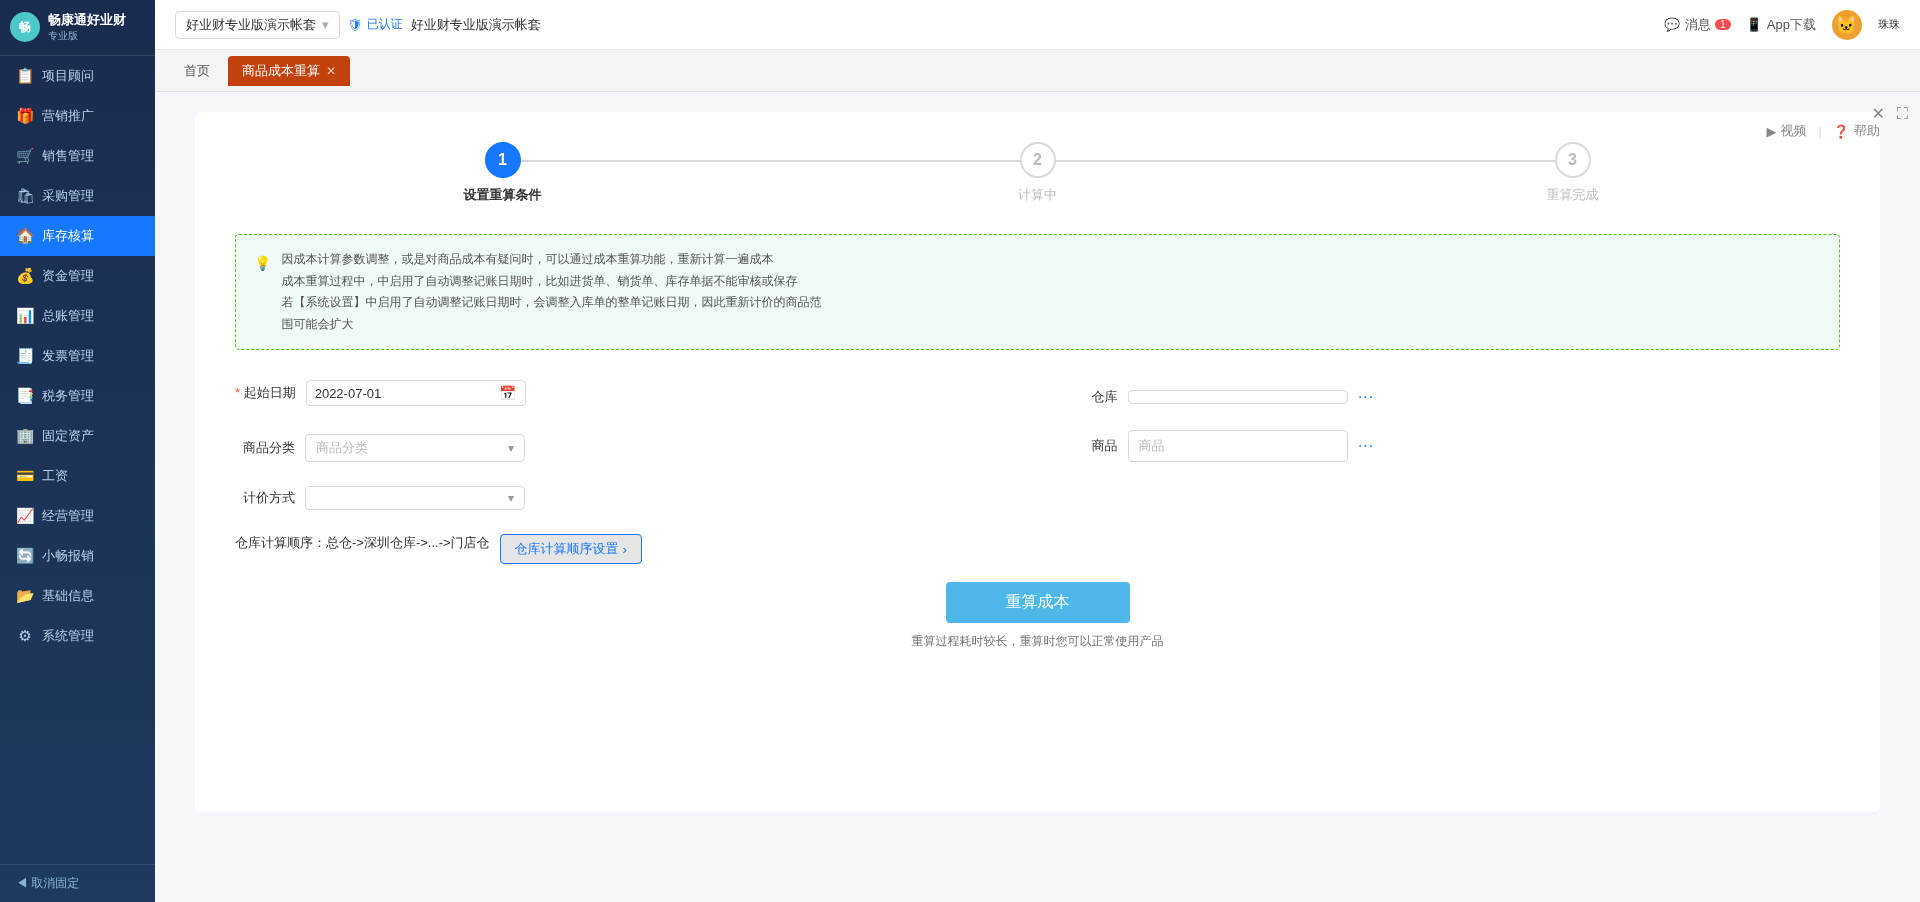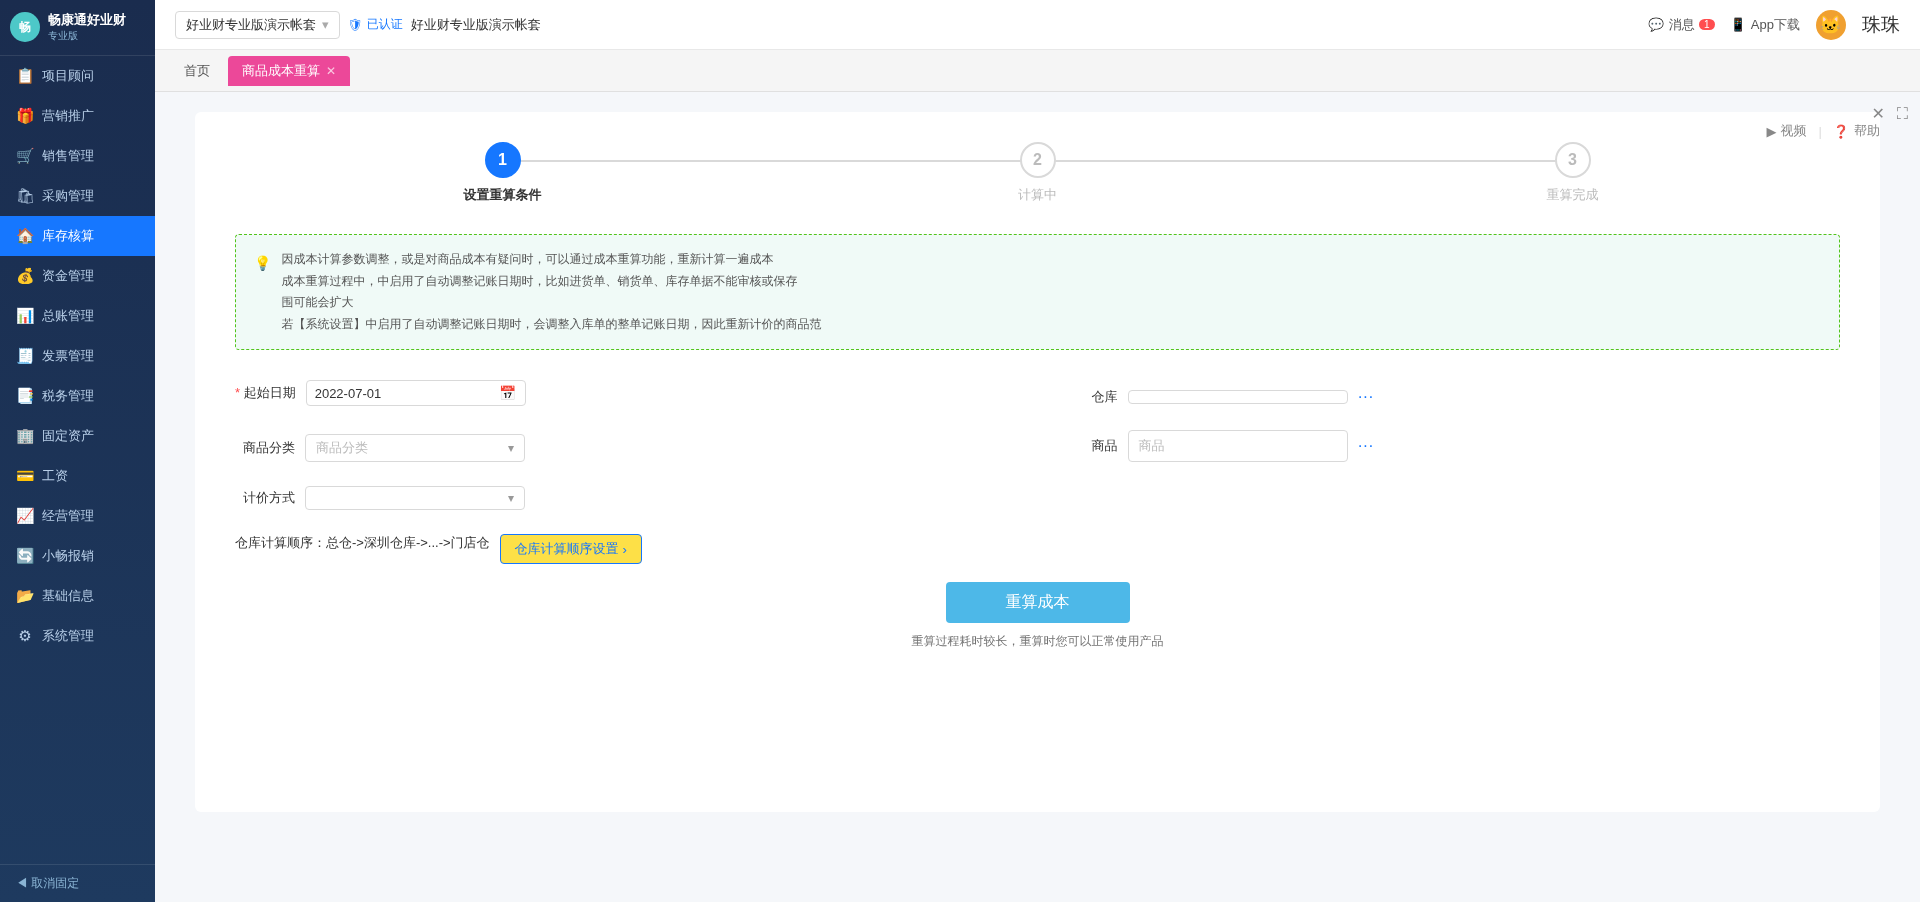--- a/index.html
+++ b/index.html
@@ -102,21 +102,21 @@
       gap: 4px;
     }
     .tab {
       padding: 6px 14px;
       font-size: 13px;
       cursor: pointer;
       border-radius: 4px 4px 0 0;
       display: flex; align-items: center; gap: 6px;
       color: #555;
     }
-    .tab.active { background: #ec4899; color: white; }
+    .tab.active { background: #c2410c; color: white; }
     .tab-close { font-size: 12px; opacity: 0.7; }
     .tab-home { color: #555; }
 
     
     .content {
       flex: 1;
       background: #f5f7fa;
       overflow-y: auto;
       padding: 20px 40px;
       position: relative;
@@ -245,21 +245,21 @@
 
     
     .warehouse-row {
       display: flex; align-items: flex-start; gap: 10px;
       margin-bottom: 18px; flex-wrap: wrap;
     }
     .warehouse-label { font-size: 13px; color: #333; white-space: nowrap; }
     .warehouse-btn {
       border: 1px solid #1677ff; border-radius: 4px;
       padding: 5px 14px; color: #1677ff; font-size: 13px;
-      cursor: pointer; background: #fde047;
+      cursor: pointer; background: #e5e5e5;
       display: flex; align-items: center; gap: 4px;
     }
 
     
     .submit-area { display: flex; flex-direction: column; align-items: center; gap: 10px; margin-top: 10px; }
     .submit-btn {
       background: #4db8e8;
       color: white;
       border: none;
       border-radius: 4px;
@@ -369,21 +369,21 @@
         <span>消息</span>
         <span class="badge">1</span>
       </div>
       <div class="header-action">
         <span>📱</span>
         <span>App下载</span>
       </div>
       <div class="avatar">
         <span style="font-size:18px;">🐱</span>
       </div>
-      <span style="color:#333;font-size:19px;">珠珠</span>
+      <span style="color:#333;font-size:11px;">珠珠</span>
     </div>
   </div>
 
   <div class="tabbar">
     <div class="tab tab-home">
       <span>首页</span>
     </div>
     <div class="tab active">
       <span>商品成本重算</span>
       <span class="tab-close">✕</span>
@@ -432,22 +432,22 @@
           </div>
           <div class="step-label">重算完成</div>
         </div>
       </div>
 
       <div class="info-box">
         <span class="info-icon">💡</span>
         <div>
           <div>因成本计算参数调整，或是对商品成本有疑问时，可以通过成本重算功能，重新计算一遍成本</div>
           <div>成本重算过程中，中启用了自动调整记账日期时，比如进货单、销货单、库存单据不能审核或保存</div>
+          <div>若【系统设置】中启用了自动调整记账日期时，会调整入库单的整单记账日期，因此重新计价的商品范</div>
           <div>围可能会扩大</div>
-          <div>若【系统设置】中启用了自动调整记账日期时，会调整入库单的整单记账日期，因此重新计价的商品范</div>
         </div>
       </div>
 
       <div class="form-row">
 
         <div class="form-field">
           <span class="form-label required">起始日期</span>
           <div class="form-input-wrapper">
             <span class="form-input-text">2022-07-01</span>
             <span class="form-icon">📅</span>

